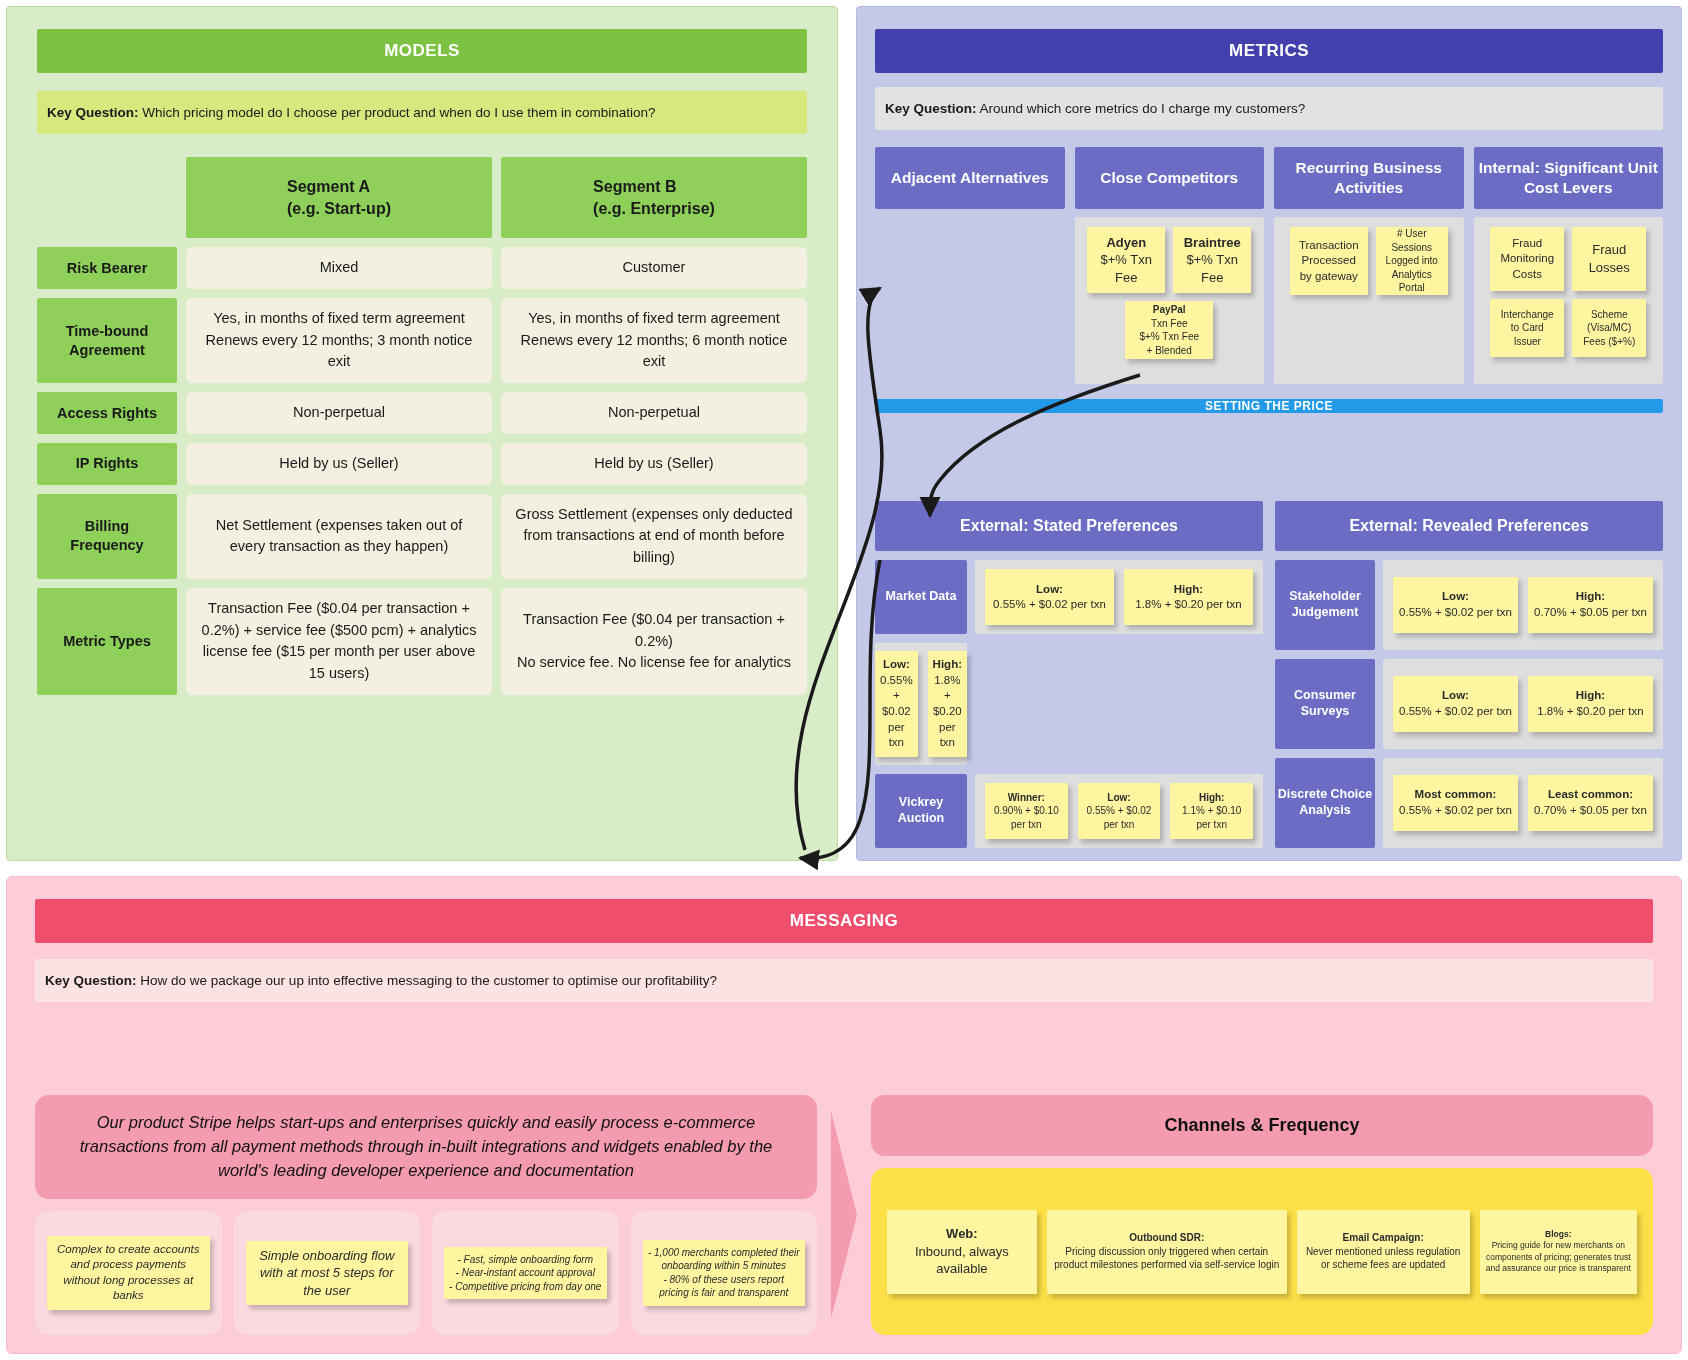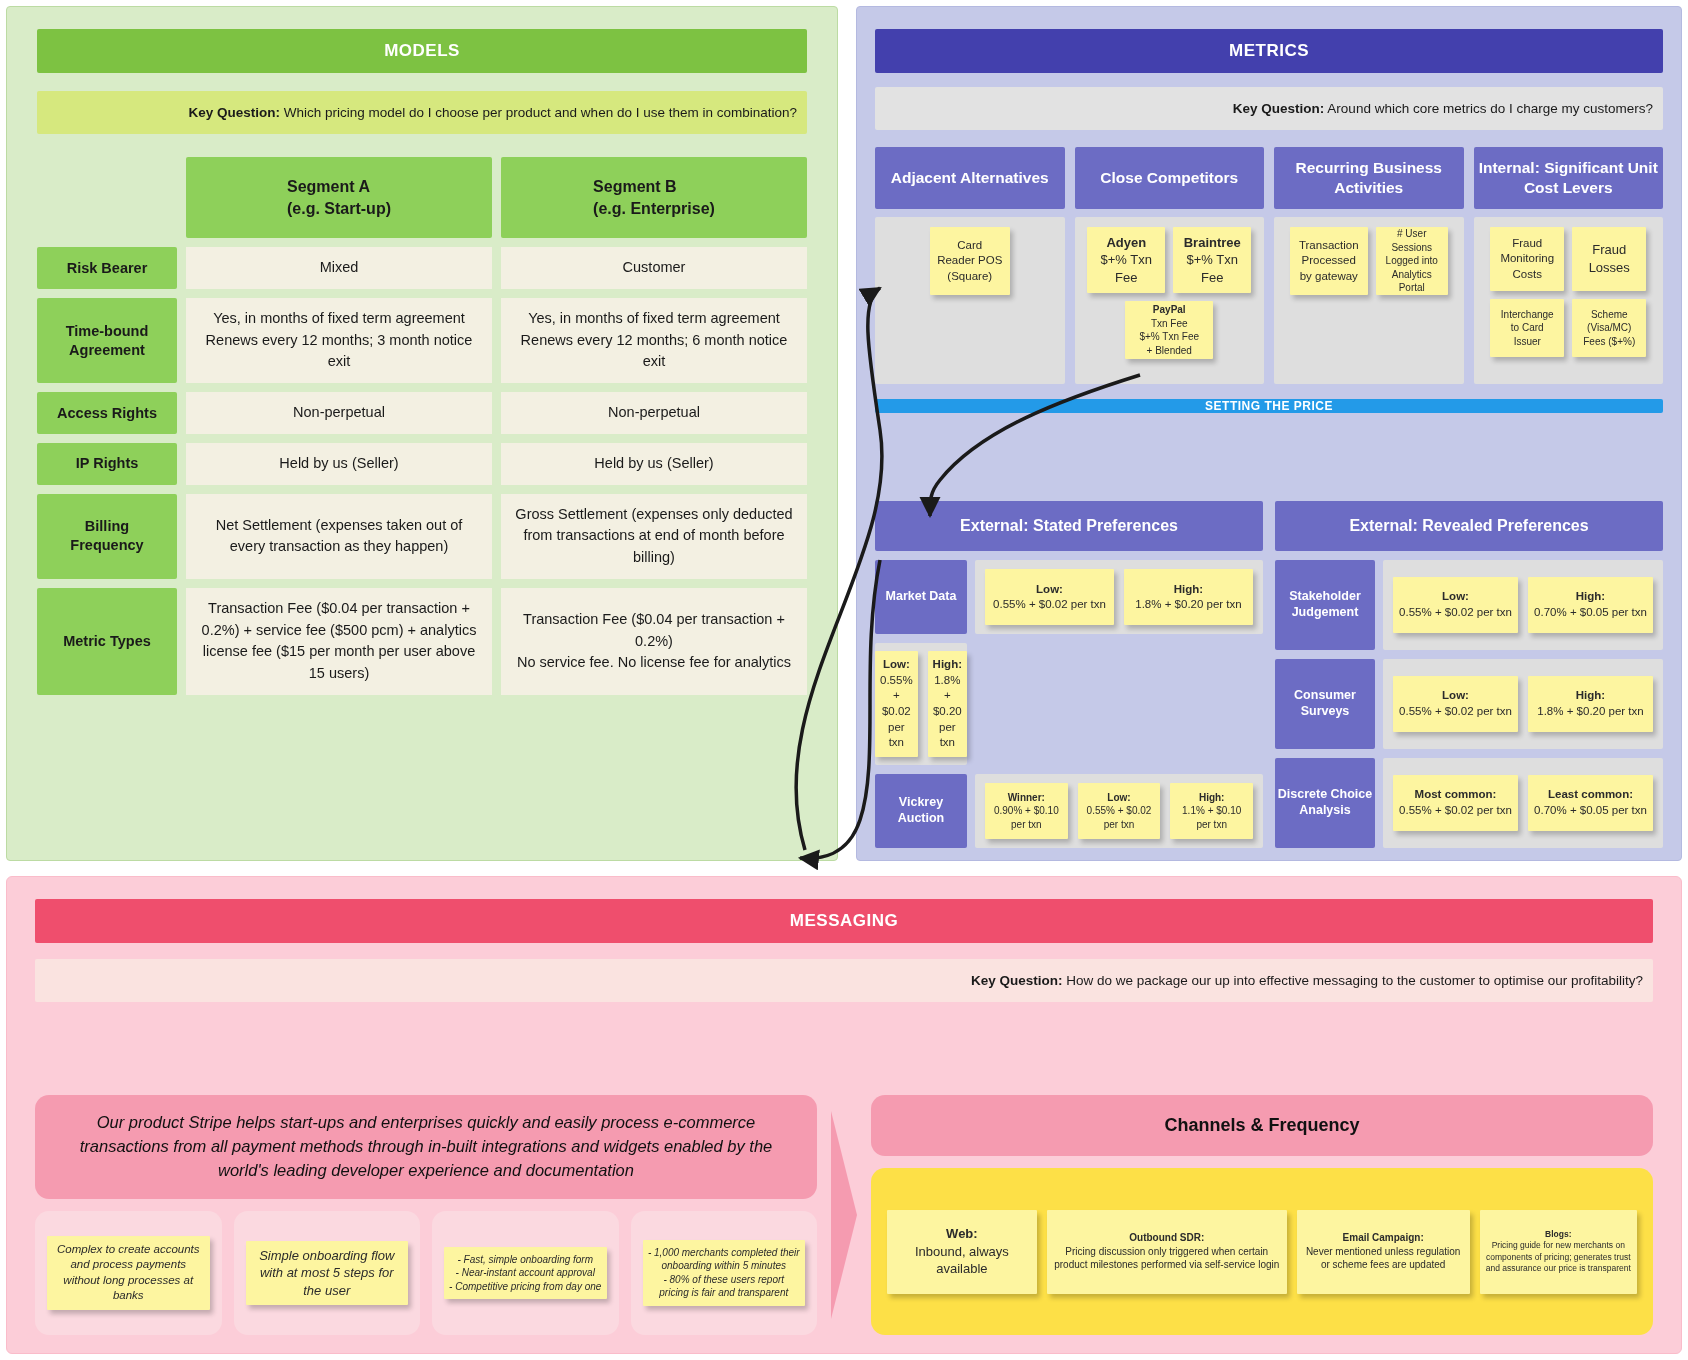--- a/index.html
+++ b/index.html
@@ -13,21 +13,21 @@
     overflow:hidden;
   }
   .board { position:absolute; inset:0; }
 
   
   .panel { position:absolute; border-radius:4px; }
   .panel-title {
     text-align:center; font-weight:bold; letter-spacing:.5px;
     color:#ffffff; font-size:17px; padding:12px 0; border-radius:2px;
   }
-  .key-q { font-size:13.5px; text-align:right; padding:14px 10px; border-radius:2px; }
+  .key-q { font-size:13.5px; text-align:left; padding:14px 10px; border-radius:2px; }
   .key-q b { font-weight:bold; }
 
   
   #models {
     left:6px; top:6px; width:832px; height:855px;
     background:#d9ecc8; border:1px solid #bcdba3;
   }
   #models .panel-title { background:#7dc242; margin:22px 30px 0 30px; }
   #models .key-q { background:#d6e87e; margin:18px 30px 0 30px; }
 
@@ -44,21 +44,21 @@
     font-size:16px; line-height:1.35; padding:19px 6px; border-radius:2px;
   }
   .m-rowlabel {
     background:#8ed05a; color:#1a1a1a; font-weight:bold; font-size:14.5px;
     display:flex; align-items:center; justify-content:center; text-align:center;
     padding:6px 4px; border-radius:2px; line-height:1.3;
   }
   .m-cell {
     background:#f3f0e2; font-size:14.5px; line-height:1.5; text-align:center;
     display:flex; align-items:center; justify-content:center;
-    padding:10px 14px; border-radius:0; white-space:pre-line;
+    padding:10px 14px; border-radius:6px; white-space:pre-line;
   }
   .m-spacer { background:transparent; }
 
   
   #metrics {
     left:856px; top:6px; width:826px; height:855px;
     background:#c5c9e8; border:1px solid #b4b9e0;
   }
   #metrics .panel-title { background:#4340ad; margin:22px 18px 0 18px; }
   #metrics .key-q { background:#e2e2e2; margin:14px 18px 0 18px; }
@@ -221,27 +221,20 @@
   <section class="panel" id="metrics">
     <div class="panel-title">METRICS</div>
     <div class="key-q">
       <b>Key Question:</b>
       <span>Around which core metrics do I charge my customers?</span>
     </div>
 
     <div class="metrics-cols">
       <div>
         <div class="mc-head" style="white-space: pre-line;">Adjacent Alternatives</div>
-        <div class="mc-body">
-          <div class="note n-md" style="width:80px;height:68px">
-            <span style="white-space: pre-line;">Card
-Reader POS
-(Square)</span>
-          </div>
-        </div>
       </div>
 
       <div>
         <div class="mc-head" style="white-space: pre-line;">Close Competitors</div>
         <div class="mc-body">
           <div class="note n-lg" style="width:78px;height:66px">
             <b>Adyen</b>
             <span style="white-space: pre-line;">$+% Txn
 Fee</span>
           </div>

